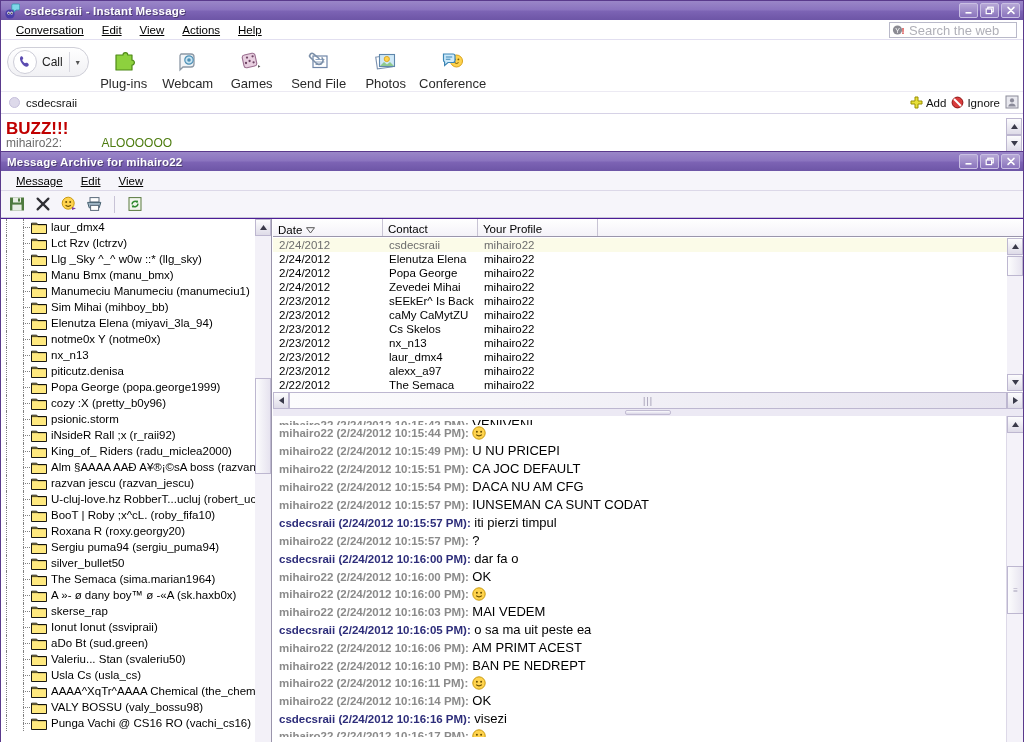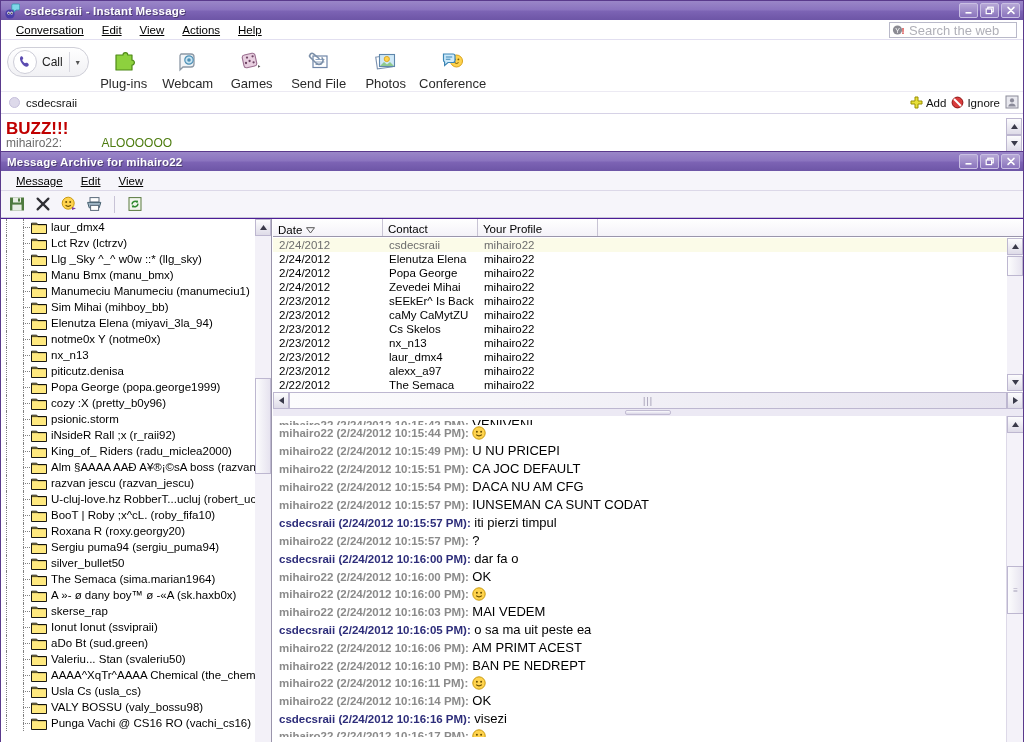--- a/index.html
+++ b/index.html
@@ -685,31 +685,31 @@
               <span class="tlabel">Valeriu... Stan (svaleriu50)</span>
             </div>
             <div class="trow">
               <span class="root-dots"></span>
               <span class="vguide"></span>
               <span class="guide"></span>
               <span class="folder"><svg width="16" height="13" viewBox="0 0 16 13">
                   <path d="M.5 2.2h5.2l1.3 1.4h8.5v8.9H.5z" fill="#ffe97f" stroke="#000" stroke-width=".9"></path>
                   <path d="M.5 3.6h14.9" stroke="#000" stroke-width=".7"></path>
                 </svg></span>
+              <span class="tlabel">Usla Cs (usla_cs)</span>
+            </div>
+            <div class="trow">
+              <span class="root-dots"></span>
+              <span class="vguide"></span>
+              <span class="guide"></span>
+              <span class="folder"><svg width="16" height="13" viewBox="0 0 16 13">
+                  <path d="M.5 2.2h5.2l1.3 1.4h8.5v8.9H.5z" fill="#ffe97f" stroke="#000" stroke-width=".9"></path>
+                  <path d="M.5 3.6h14.9" stroke="#000" stroke-width=".7"></path>
+                </svg></span>
               <span class="tlabel">AAAA^XqTr^AAAA Chemical (the_chem</span>
-            </div>
-            <div class="trow">
-              <span class="root-dots"></span>
-              <span class="vguide"></span>
-              <span class="guide"></span>
-              <span class="folder"><svg width="16" height="13" viewBox="0 0 16 13">
-                  <path d="M.5 2.2h5.2l1.3 1.4h8.5v8.9H.5z" fill="#ffe97f" stroke="#000" stroke-width=".9"></path>
-                  <path d="M.5 3.6h14.9" stroke="#000" stroke-width=".7"></path>
-                </svg></span>
-              <span class="tlabel">Usla Cs (usla_cs)</span>
             </div>
             <div class="trow">
               <span class="root-dots"></span>
               <span class="vguide"></span>
               <span class="guide"></span>
               <span class="folder"><svg width="16" height="13" viewBox="0 0 16 13">
                   <path d="M.5 2.2h5.2l1.3 1.4h8.5v8.9H.5z" fill="#ffe97f" stroke="#000" stroke-width=".9"></path>
                   <path d="M.5 3.6h14.9" stroke="#000" stroke-width=".7"></path>
                 </svg></span>
               <span class="tlabel">VALY BOSSU (valy_bossu98)</span>

